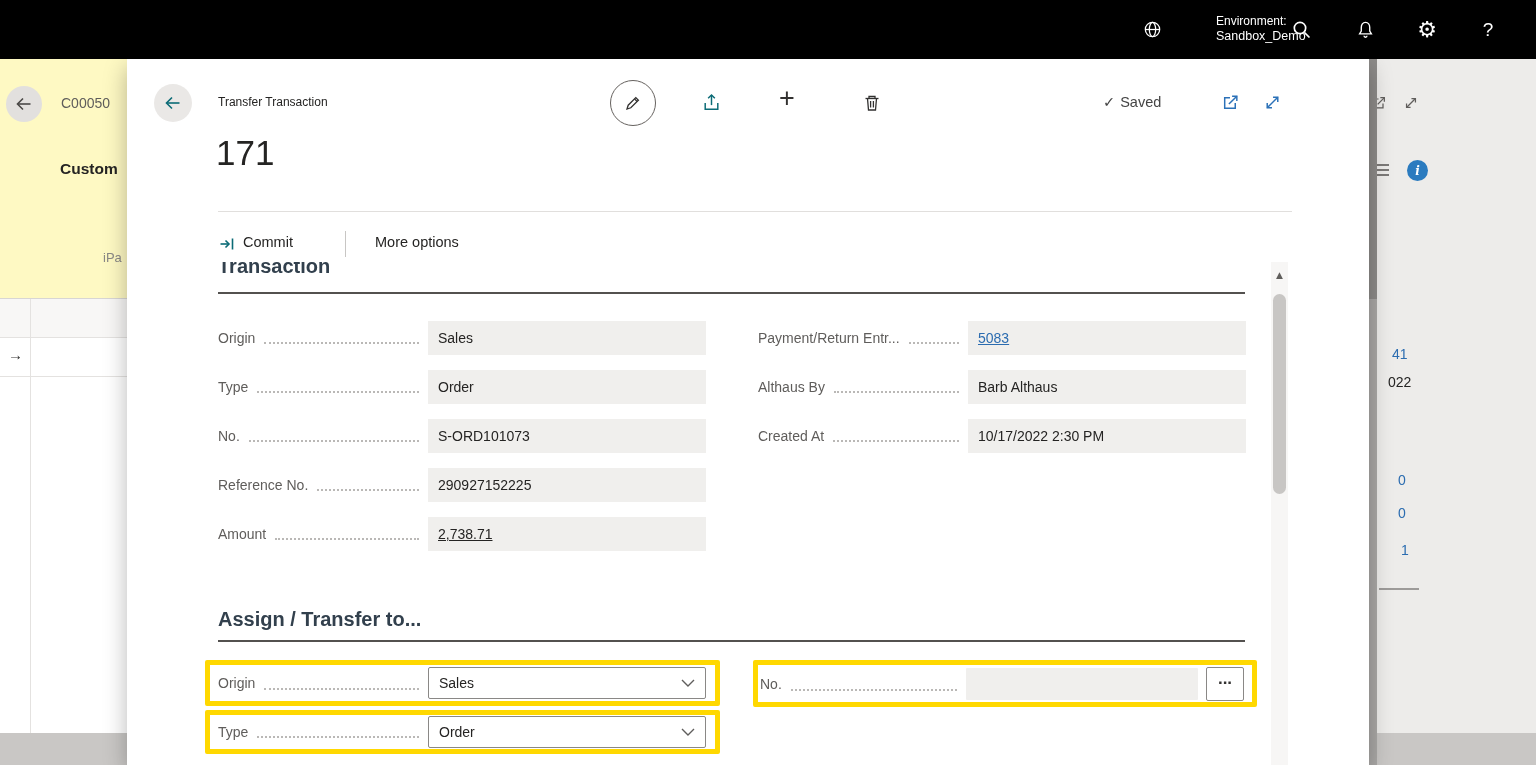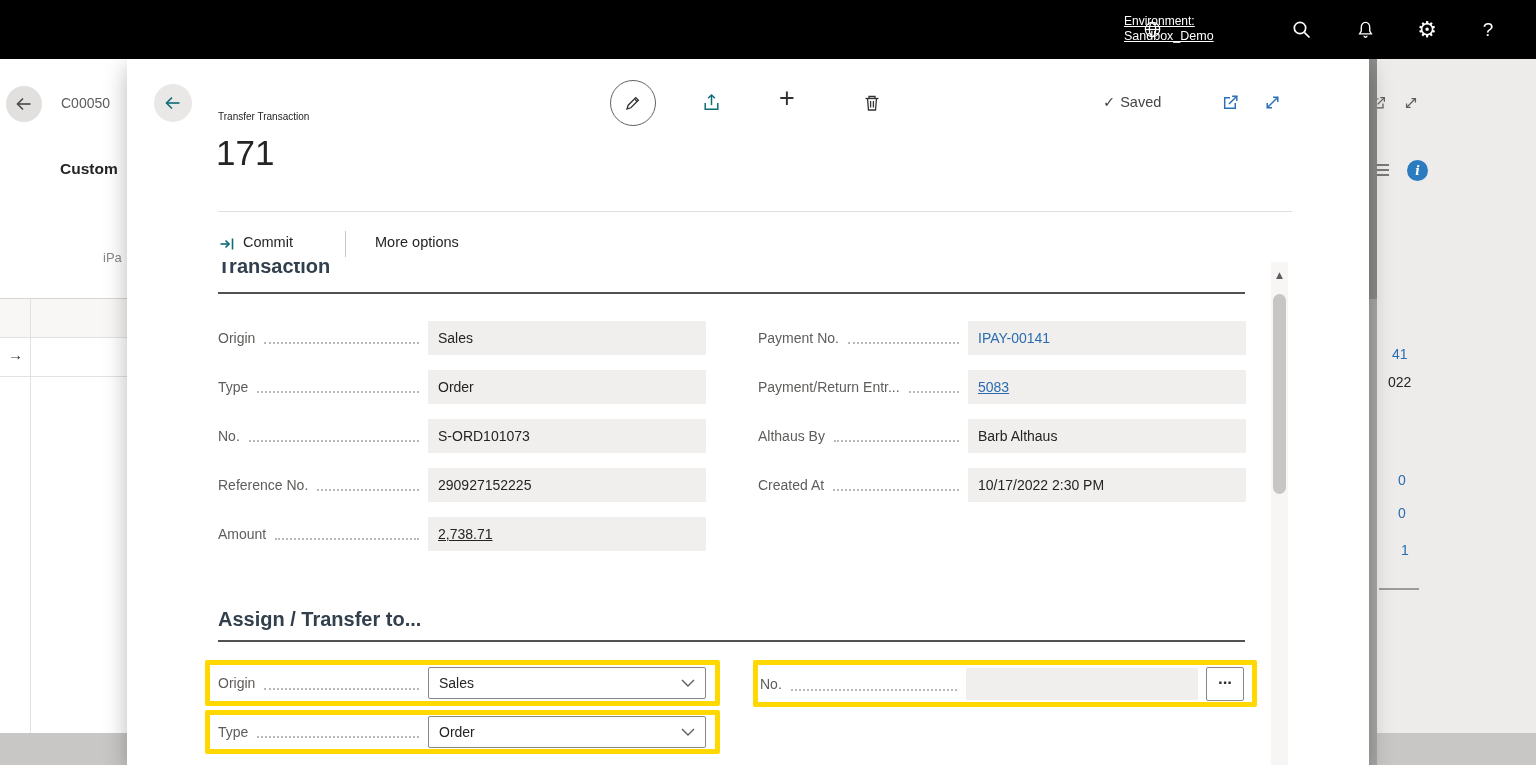--- a/index.html
+++ b/index.html
@@ -8,33 +8,33 @@
     font-family: "Liberation Sans", "DejaVu Sans", sans-serif;
     background:#fff; position:relative; color:#252423;
   }
   svg { display:block; }
 
   
   .topbar { position:absolute; top:0; left:0; width:1536px; height:59px; background:#000; z-index:50; }
   .tb-title { position:absolute; left:7px; top:17px; color:#fff; font-size:19px; font-weight:700; letter-spacing:.2px; white-space:nowrap; }
   .tb-icon { position:absolute; top:0; height:59px; display:flex; align-items:center; justify-content:center; width:40px; cursor:pointer; }
   .tb-globe { left:1132px; }
-  .tb-env { position:absolute; left:1124px; top:14px; color:#fff; font-size:12px; line-height:15px;text-decoration:underline; }
+  .tb-env { position:absolute; left:1216px; top:14px; color:#fff; font-size:12px; line-height:15px; }
   .tb-env .env-name { font-size:12.5px; }
   .tb-search { left:1282px; }
   .tb-bell { left:1345px; }
   .tb-gear { left:1407px; }
   .tb-help { left:1468px; color:#fff; font-size:19px; }
   .gear-glyph { font-family:"DejaVu Sans", sans-serif; font-size:22px; color:#fff; line-height:1; }
 
   
   .stage { position:absolute; top:59px; left:0; width:1536px; height:706px; background:#edecea; }
 
   
-  .bg-left { position:absolute; left:0; top:0; width:127px; height:706px; overflow:hidden; background:#ffffff; }
+  .bg-left { position:absolute; left:0; top:0; width:127px; height:706px; overflow:hidden; background:#fef9c3; }
   .circle-btn { border-radius:50%; display:flex; align-items:center; justify-content:center; cursor:pointer; }
   .bg-back { position:absolute; left:6px; top:27px; width:36px; height:36px; background:#e2e0de; }
   .bg-crumb { position:absolute; left:61px; top:36px; font-size:14px; color:#5f5d5b; white-space:nowrap; }
   .bg-pgtitle { position:absolute; left:60px; top:101px; font-size:15.5px; font-weight:700; color:#252423; white-space:nowrap; }
   .bg-sub { position:absolute; left:103px; top:191px; font-size:13px; color:#8a8886; white-space:nowrap; }
   .bg-table { position:absolute; left:0; top:239px; width:127px; height:436px; background:#fff; border-top:1px solid #d8d6d4; }
   .bg-table .vline { position:absolute; left:30px; top:0; bottom:0; width:1px; background:#e4e2e0; }
   .bg-table .hline1 { position:absolute; left:0; top:38px; width:100%; height:1px; background:#e4e2e0; }
   .bg-table .hline2 { position:absolute; left:0; top:77px; width:100%; height:1px; background:#e4e2e0; }
   .bg-table .hdr { position:absolute; left:0; top:0; width:100%; height:38px; background:#f8f7f6; }
@@ -50,21 +50,21 @@
   .bg-right .ico { position:absolute; color:#605e5c; }
   .fact-val { position:absolute; font-size:14px; white-space:nowrap; }
   .fact-link { color:#2b6cb0; cursor:pointer; }
   .fact-dark { color:#252423; }
   .fact-line { position:absolute; left:2px; top:529px; width:40px; height:2px; background:#9d9b99; }
   .info-circle { position:absolute; left:30px; top:101px; width:21px; height:21px; border-radius:50%; background:#2b7bbf; color:#fff; font-size:12px; font-style:italic; font-weight:700; display:flex; align-items:center; justify-content:center; cursor:pointer; font-family:"DejaVu Serif", serif; }
 
   
   .dialog { position:absolute; left:127px; top:0; width:1242px; height:706px; background:#fff; box-shadow:0 8px 22px rgba(0,0,0,.28); overflow:hidden; }
   .dlg-back { position:absolute; left:27px; top:25px; width:38px; height:38px; background:#eae8e6; }
-  .dlg-title { position:absolute; left:91px; top:52px; font-size:10px; color:#252423; }
+  .dlg-title { position:absolute; left:91px; top:36px; font-size:12px; color:#252423; }
   .dlg-pencil { position:absolute; left:483px; top:21px; width:46px; height:46px; border:1px solid #66625f; background:#fff; }
   .dlg-tbico { position:absolute; top:33px; cursor:pointer; }
   .dlg-share { left:574px; }
   .dlg-plus { left:652px; top:26px; font-size:27px; font-weight:300; color:#323130; line-height:1; }
   .dlg-trash { left:735px; top:34px; }
   .dlg-status { position:absolute; left:976px; top:35px; font-size:14.5px; color:#444; display:flex; gap:5px; }
   .dlg-popout { position:absolute; left:1094px; top:34px; cursor:pointer; }
   .dlg-expand { position:absolute; left:1136px; top:34px; cursor:pointer; }
   .dlg-id { position:absolute; left:89px; top:74px; font-size:35px; font-weight:400; color:#252423; }
   .dlg-hr { position:absolute; left:91px; top:152px; width:1074px; height:1px; background:#e1dfdd; }
@@ -304,25 +304,20 @@
       </div>
       <div class="frow">
         <span class="flabel">Amount</span>
         <span class="dots"></span>
         <span class="fval num">2,738.71</span>
       </div>
     </div>
 
     <div class="fcol fcol-right">
       <div class="frow">
-        <span class="flabel">Payment No.</span>
-        <span class="dots"></span>
-        <span class="fval link">IPAY-00141</span>
-      </div>
-      <div class="frow">
         <span class="flabel">Payment/Return Entr...</span>
         <span class="dots"></span>
         <span class="fval link num">5083</span>
       </div>
       <div class="frow">
         <span class="flabel">Althaus By</span>
         <span class="dots"></span>
         <span class="fval">Barb Althaus</span>
       </div>
       <div class="frow">

